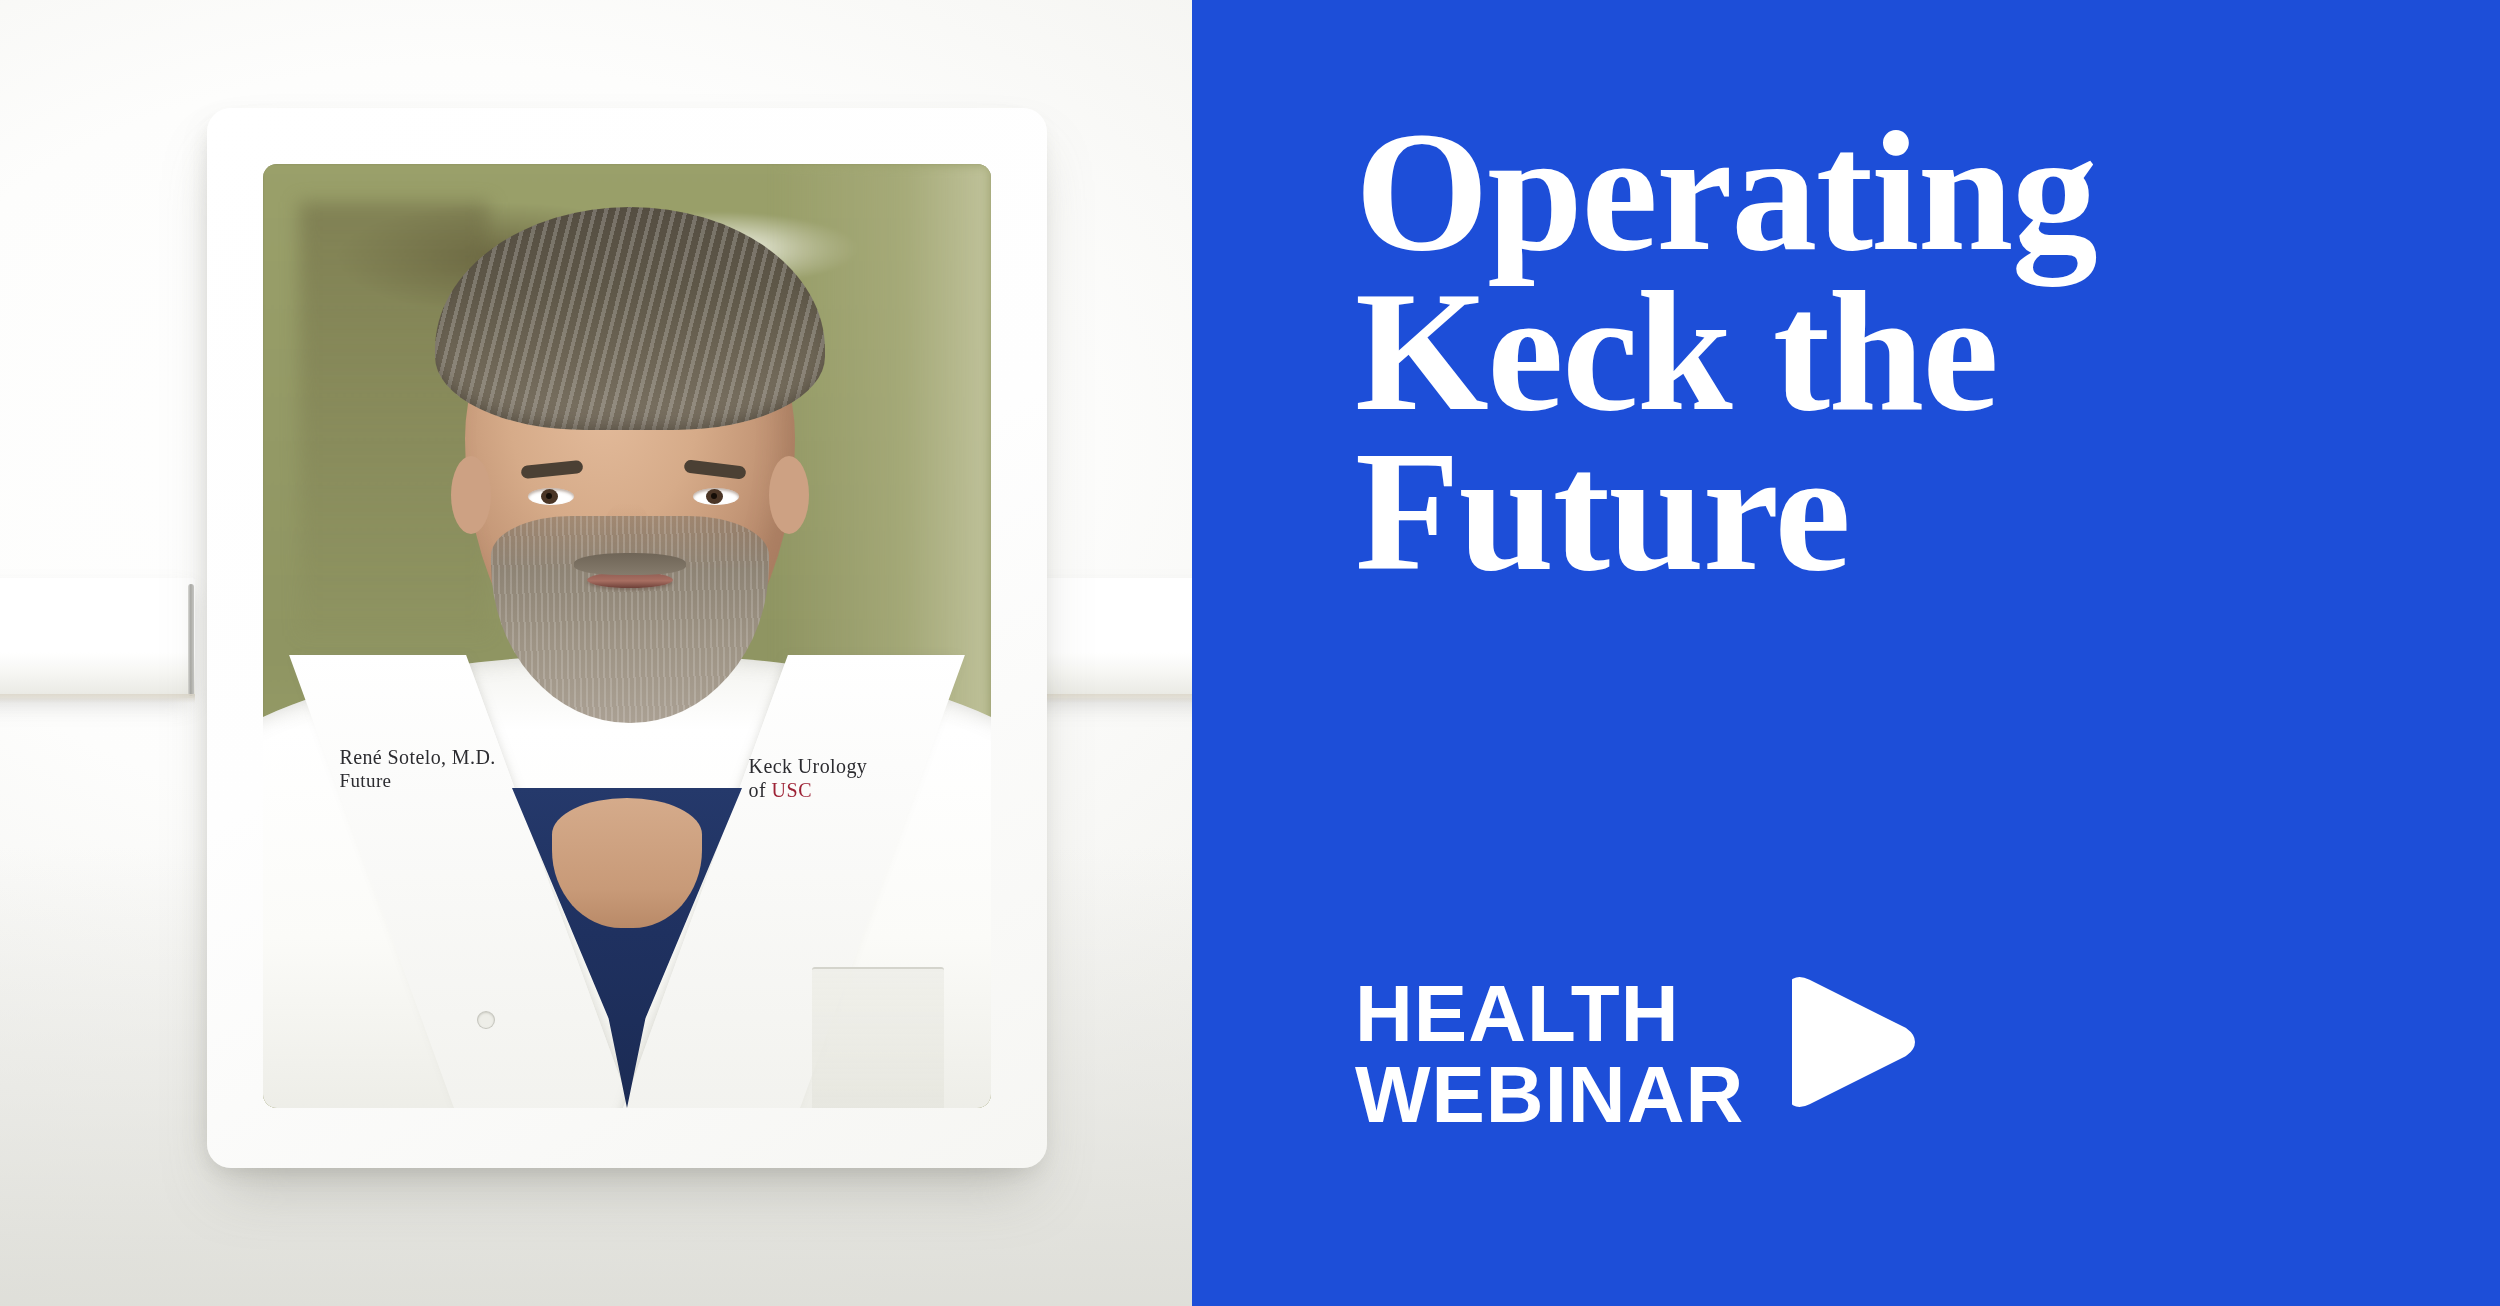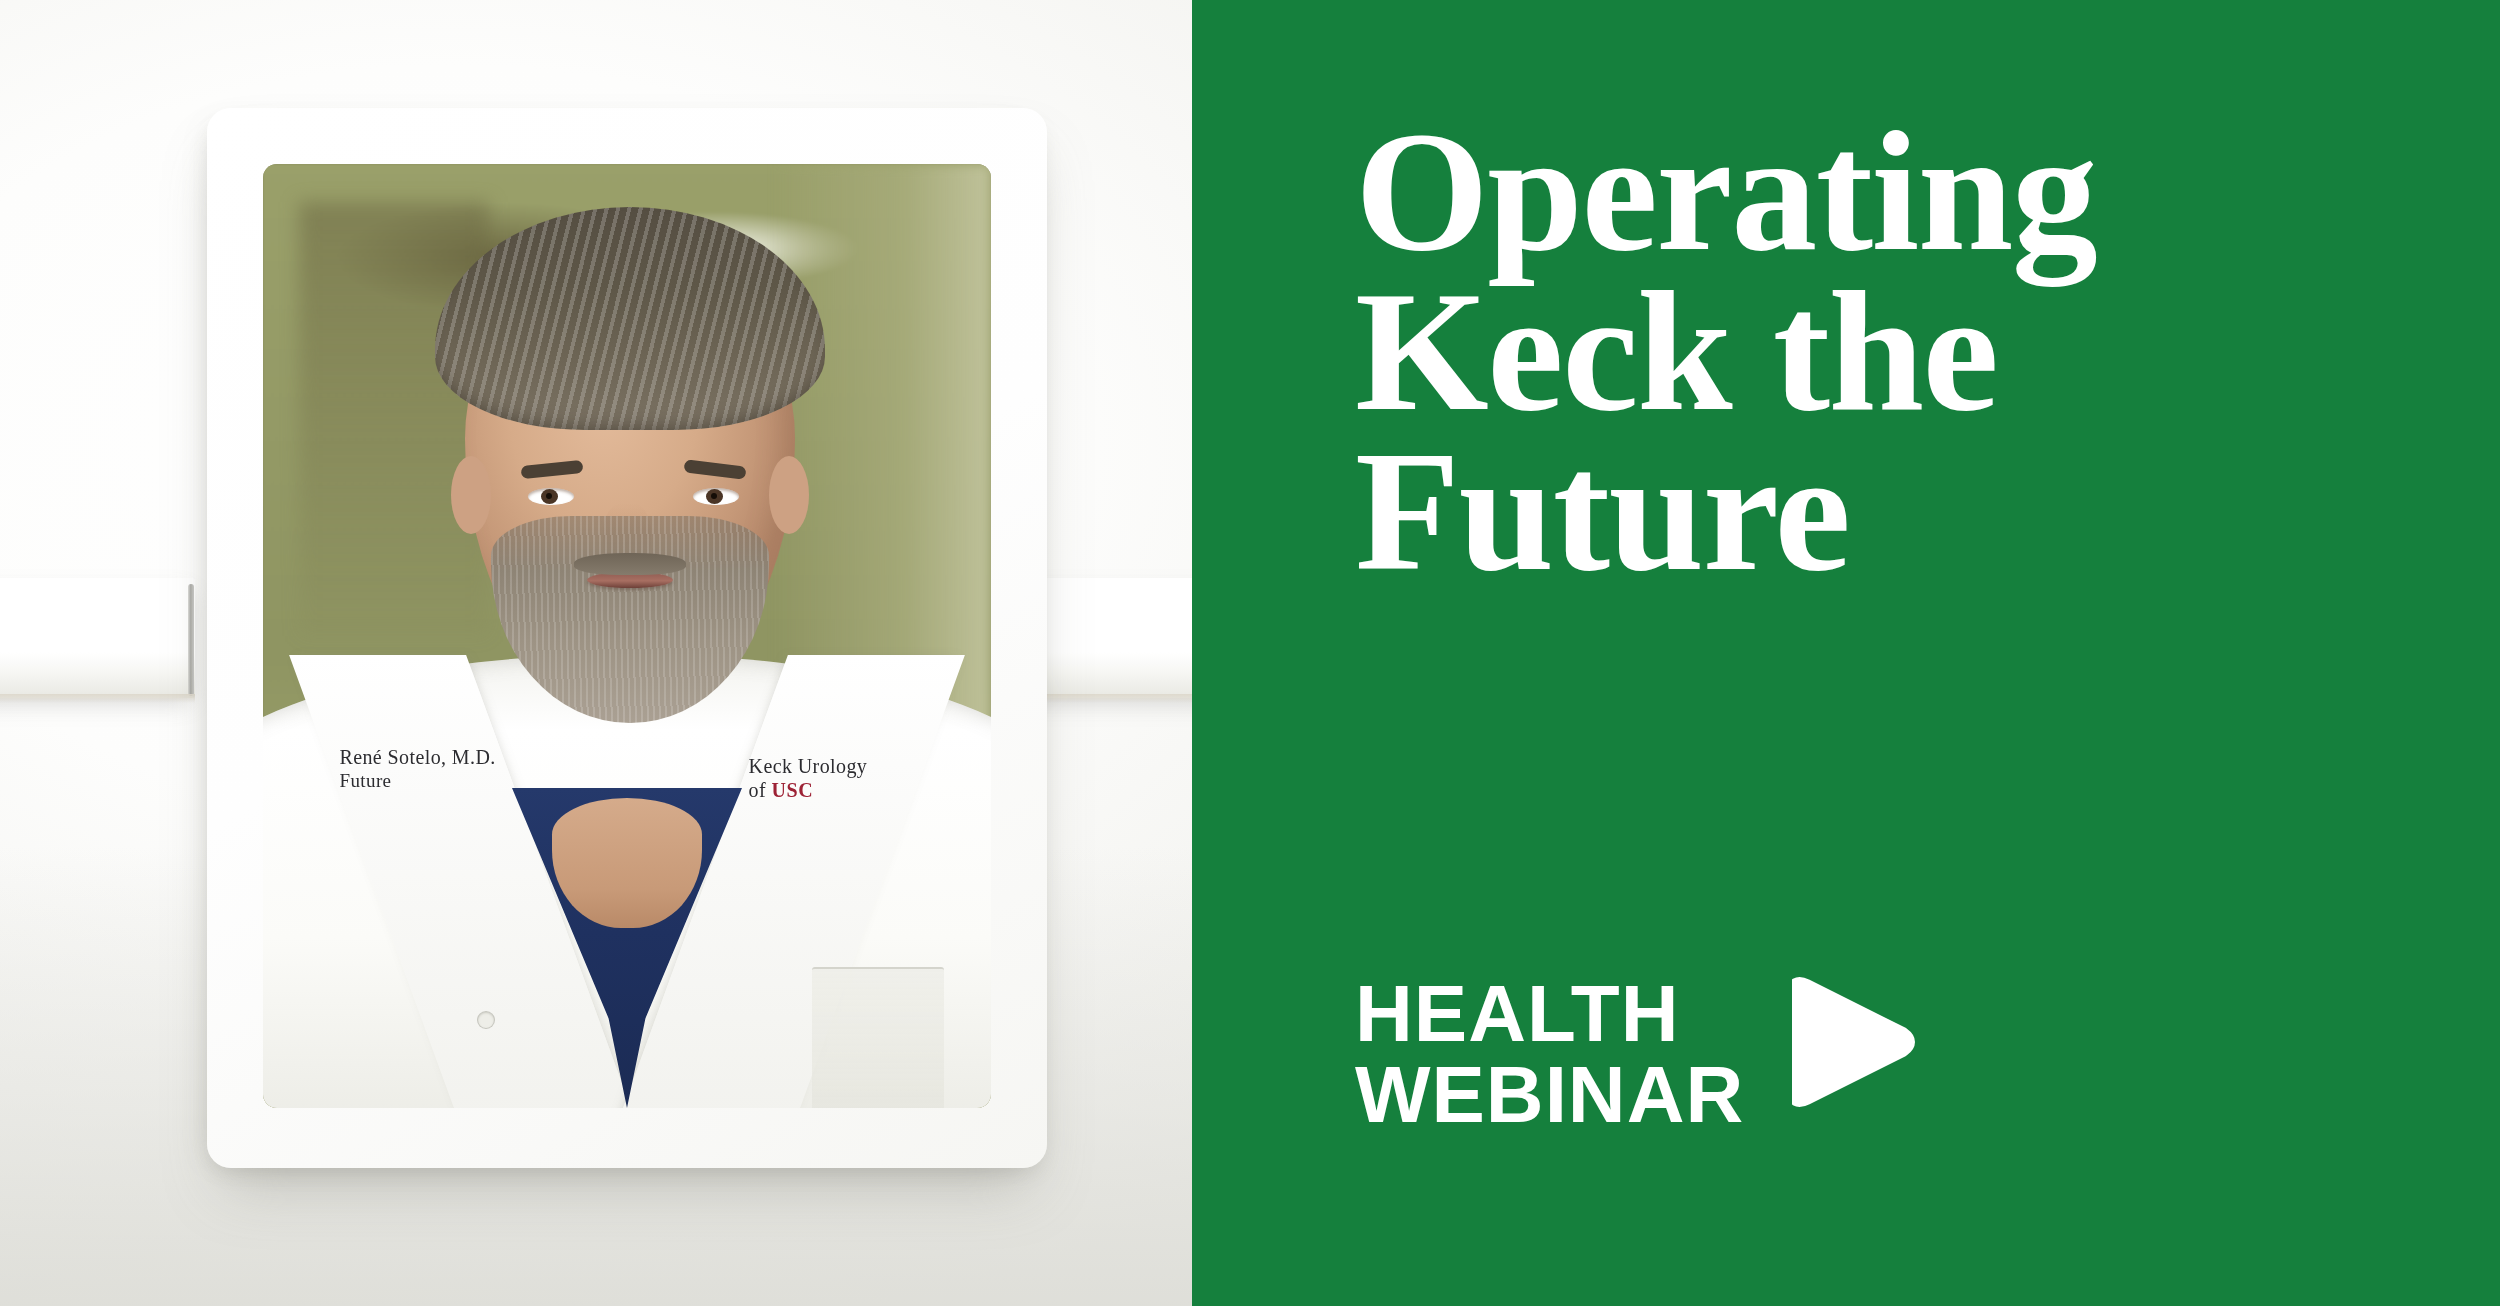--- a/index.html
+++ b/index.html
@@ -183,21 +183,21 @@
     left:10.5%; top:61.5%;
     font-size:20px;
     text-align:left;
   }
   .coat-text.name-block .sub { font-size:19px; display:block; }
   .coat-text.logo-block {
     right:17%; top:62.5%;
     font-size:20px;
     text-align:left;
   }
-  .usc-mark { color:#9d2235; font-weight:700; letter-spacing:.6px;margin-top:47px; }
+  .usc-mark { color:#9d2235; font-weight:400; letter-spacing:.6px;margin-top:47px; }
 
   
   .head {
     position:absolute;
     left:50%; top:10%;
     width:330px; height:430px;
     margin-left:-162px;
     background:radial-gradient(ellipse 60% 60% at 42% 34%, #e3bb9b 0%, #d6ab89 48%, #c59878 78%, #b5876a 100%);
     border-radius:48% 48% 44% 44% / 42% 42% 58% 58%;
     box-shadow:inset -14px -8px 26px rgba(120,84,60,.20);
@@ -270,21 +270,21 @@
     width:112px; height:22px; margin-left:-56px;
     background:linear-gradient(to bottom, #6f6557, #857b6c);
     border-radius:46% 46% 40% 40%;
   }
 
   
   .info-panel {
     position:absolute;
     left:1192px; top:0;
     width:1308px; height:1306px;
-    background:#15803d;
+    background:#1d4ed8;
   }
 
   .panel-title {
     position:absolute;
     left:163px; top:112px;
     width:1080px;
     font-family:"Liberation Serif", serif;
     font-weight:700;
     font-size:172px;
     line-height:0.93;

